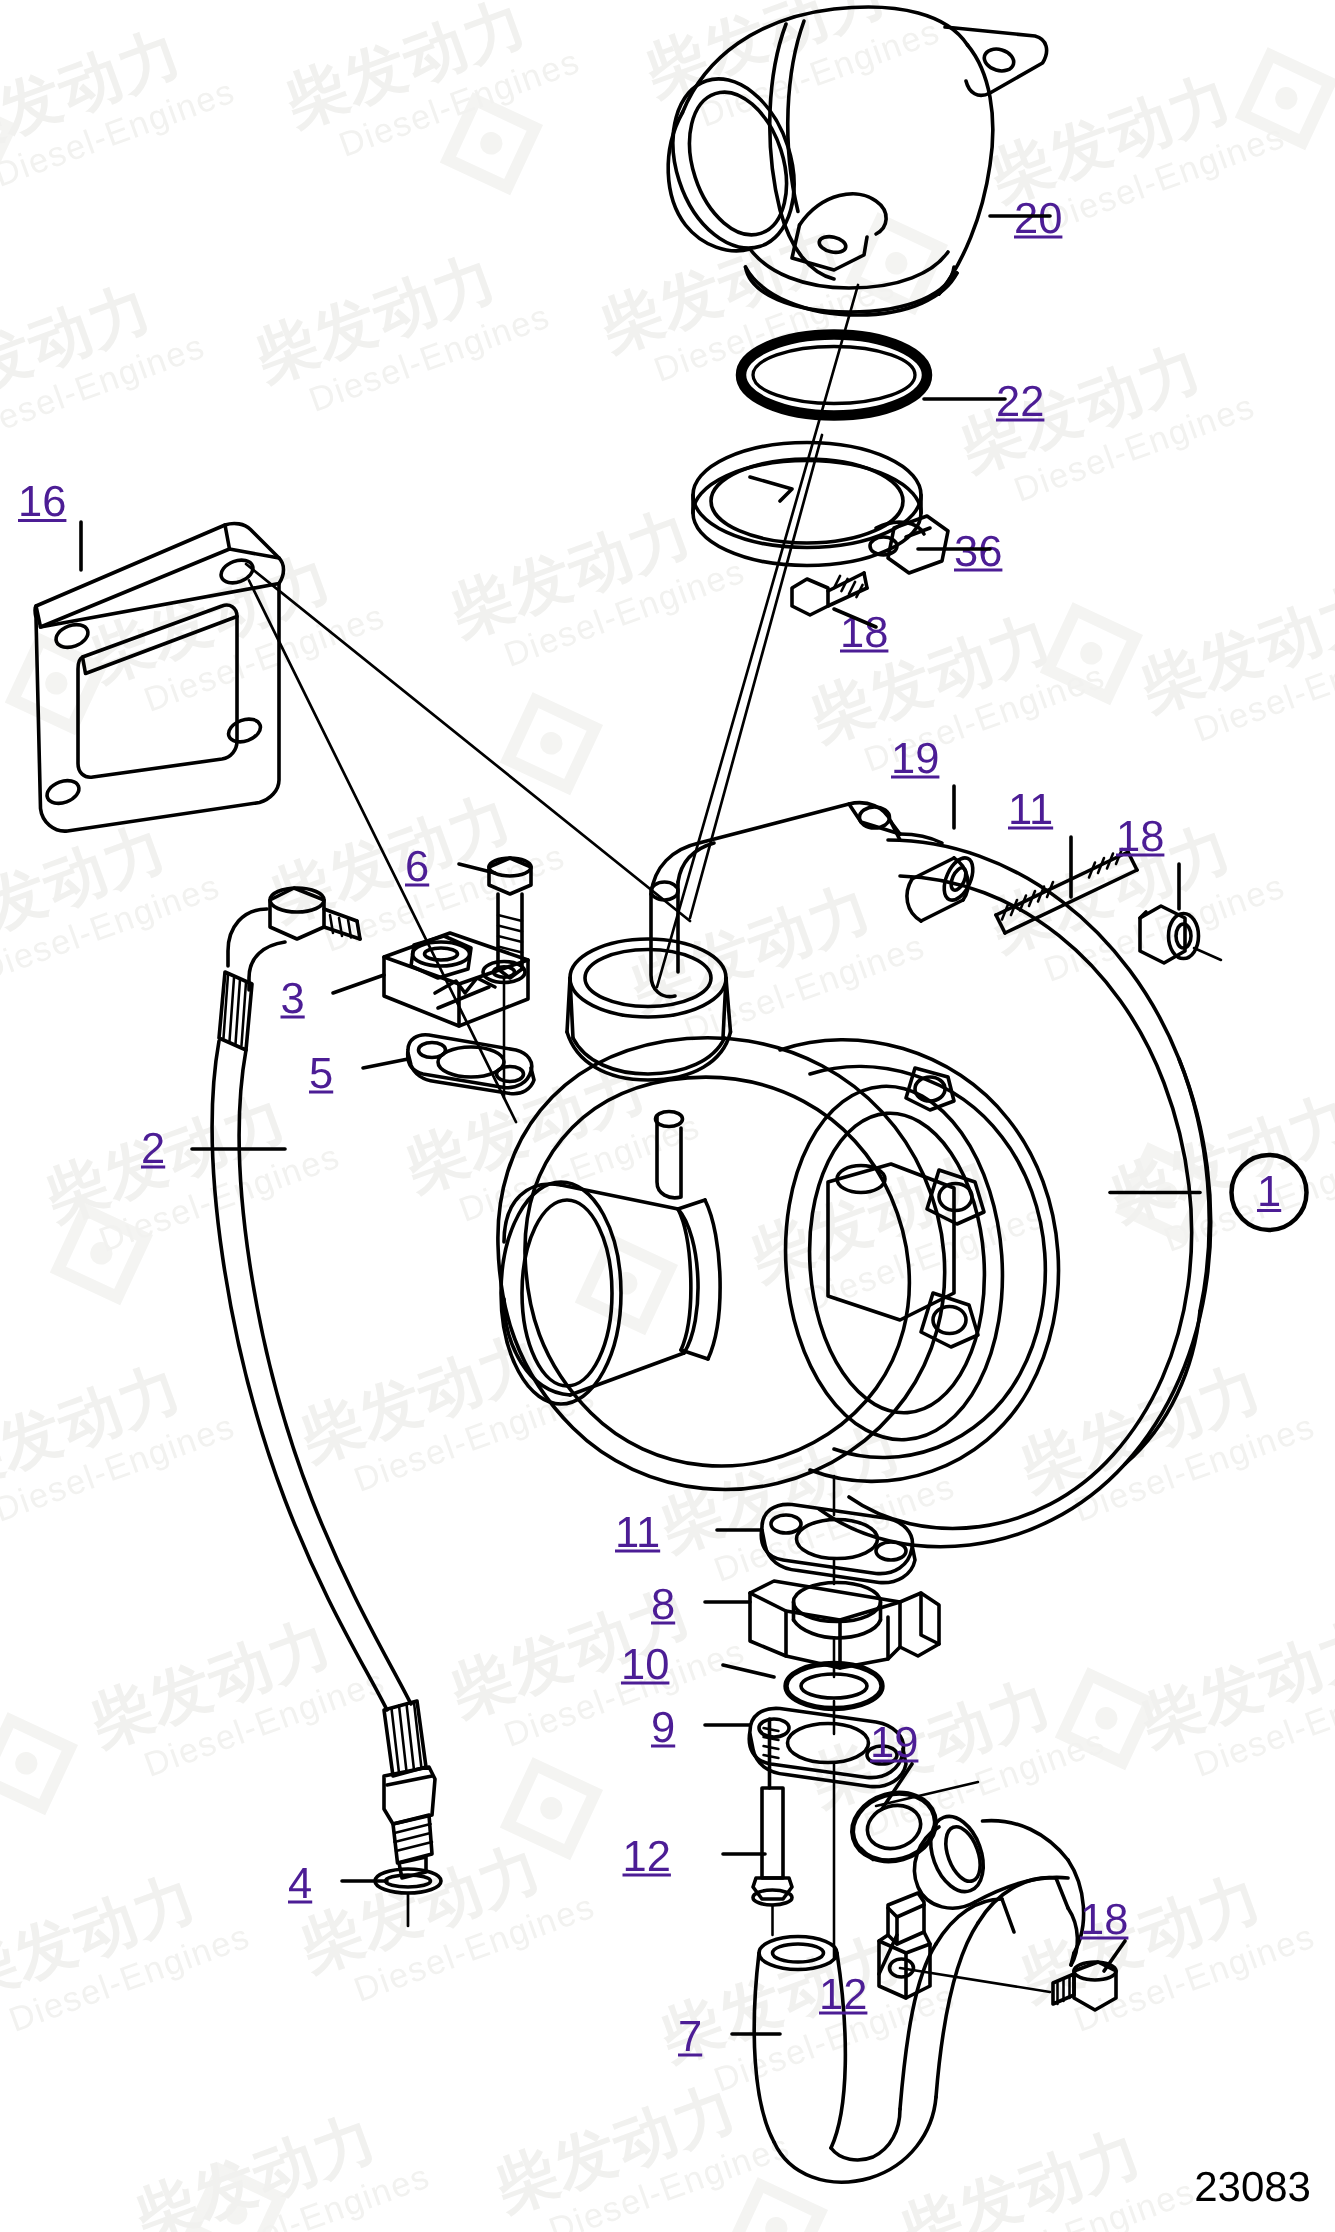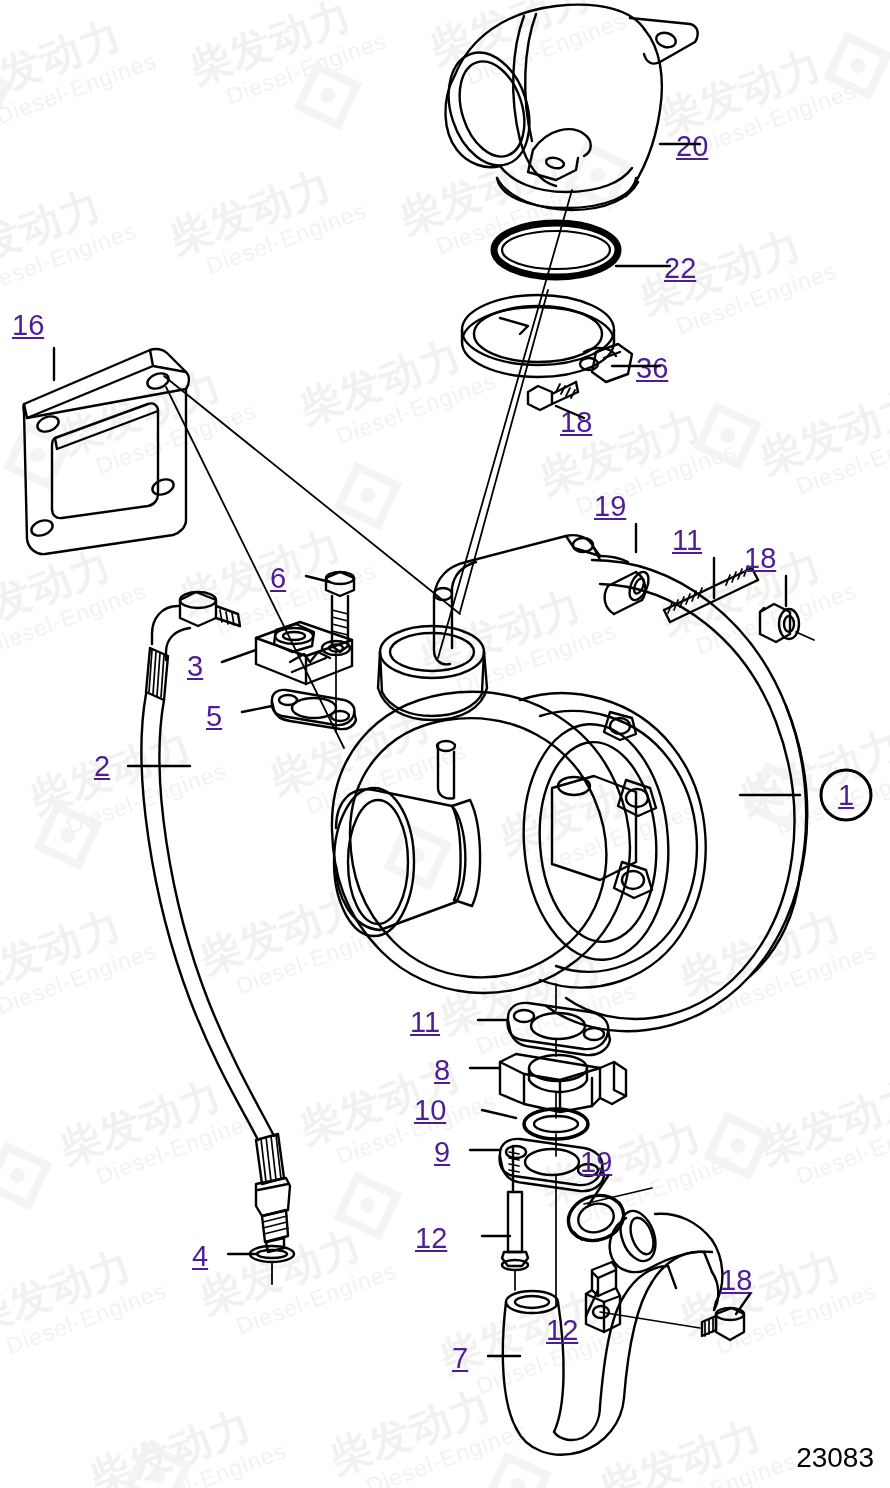--- a/index.html
+++ b/index.html
@@ -663,21 +663,21 @@
       <div class="lbl" style="visibility: visible; left: 270px; top: 563.5px;">6</div>
       <div class="lbl" style="visibility: visible; left: 452px; top: 1343.5px;">7</div>
       <div class="lbl" style="visibility: visible; left: 434px; top: 1055.5px;">8</div>
       <div class="lbl" style="visibility: visible; left: 434px; top: 1137.5px;">9</div>
       <div class="lbl" style="visibility: visible; left: 414px; top: 1095.5px;">10</div>
       <div class="lbl" style="visibility: visible; left: 410px; top: 1007.5px;">11</div>
       <div class="lbl" style="visibility: visible; left: 415px; top: 1223.5px;">12</div>
       <div class="lbl" style="visibility: visible; left: 580px; top: 1147.5px;">19</div>
       <div class="lbl" style="visibility: visible; left: 720px; top: 1265.5px;">18</div>
       <div class="lbl" style="visibility: visible; left: 546px; top: 1315.5px;">12</div>
-      <div class="lbl" style="visibility: visible; left: 12px; top: 311px;">16</div>
+      <div class="lbl" style="visibility: visible; left: 12px; top: 321px;">16</div>
       <div class="lbl" style="visibility: visible; left: 672px; top: 525.5px;">11</div>
       <div class="lbl" style="visibility: visible; left: 744px; top: 543.5px;">18</div>
       <div class="lbl" style="visibility: visible; left: 594px; top: 491.5px;">19</div>
       <div class="lbl" style="visibility: visible; left: 676px; top: 131.5px;">20</div>
       <div class="lbl" style="visibility: visible; left: 636px; top: 353.5px;">36</div>
       <div class="lbl" style="visibility: visible; left: 664px; top: 253.5px; text-align: center;">22</div>
       <div class="lbl" style="visibility: visible; left: 560px; top: 407.5px;">18</div>
     </div>
 
   <svg id="leaders" width="890" height="1488" style="position:absolute;inset:0;z-index:4;pointer-events:none">

